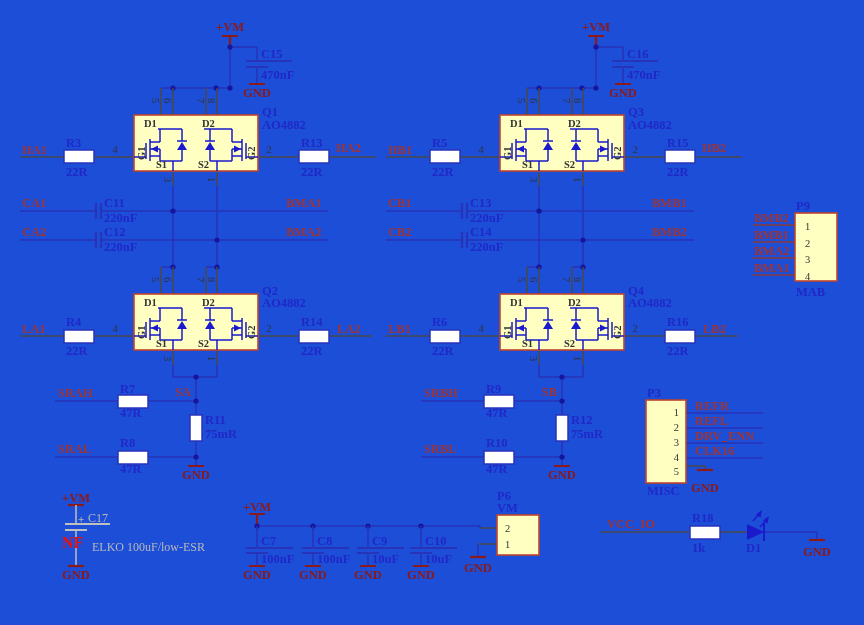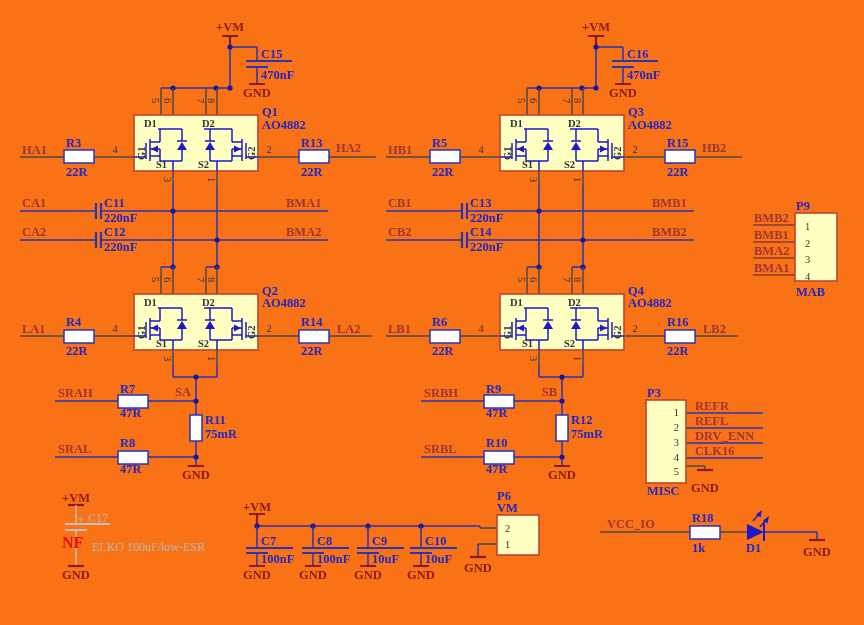--- a/index.html
+++ b/index.html
@@ -1,16 +1,16 @@
 <!DOCTYPE html>
 <html><head>
 <meta charset="utf-8">
 <style>
   html,body{margin:0;padding:0;background:#ffffff;}
-  .canvas{width:864px;height:625px;background:#f97316;position:relative;overflow:hidden;}
+  .canvas{width:864px;height:625px;background:#1d4ed8;position:relative;overflow:hidden;}
   svg{display:block;}
   text{font-family:"Liberation Serif","DejaVu Serif",serif;}
   .net{fill:#9e3434;font-size:12.5px;font-weight:bold;}
   .ref{fill:#2028c8;font-size:12.5px;font-weight:bold;}
   .pin{fill:#333333;font-size:10.5px;}
   .pwr{fill:#8b1a1a;font-size:12.5px;font-weight:bold;}
   .grey{fill:#b8b8b8;font-size:12px;}
   .greyb{fill:#b8b8b8;font-size:11px;font-weight:bold;}
   .nf{fill:#e81010;font-size:16px;font-weight:bold;}
   .mid{text-anchor:middle;}

